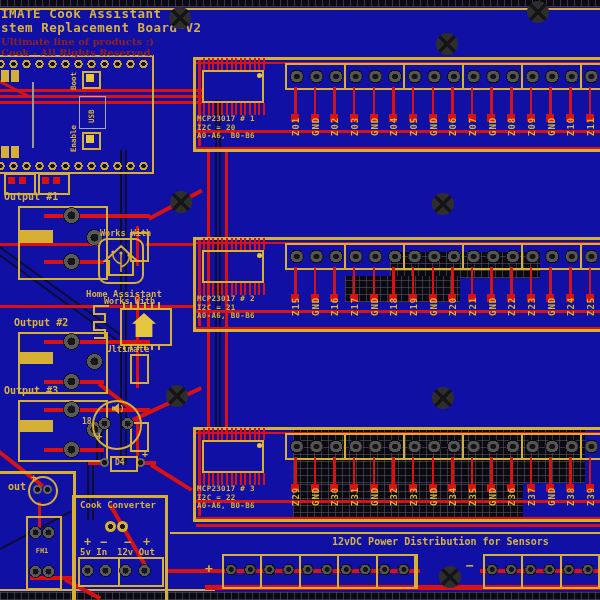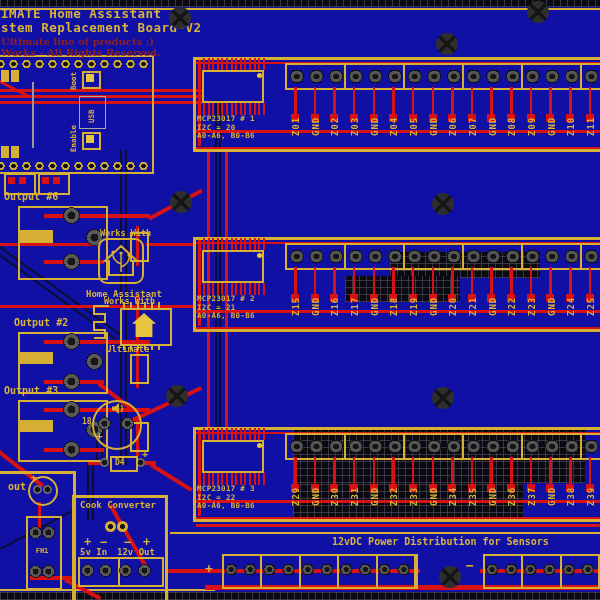--- a/index.html
+++ b/index.html
@@ -141,21 +141,21 @@
   </div>
 
   <div class="tbox" style="left:4px;top:173px;width:28px;height:18px;"></div>
   <div class="a" style="left:8px;top:177px;width:7px;height:7px;background:#d81212;"></div>
   <div class="a" style="left:19px;top:177px;width:7px;height:7px;background:#d81212;"></div>
   <div class="tbox" style="left:38px;top:173px;width:28px;height:18px;"></div>
   <div class="a" style="left:42px;top:177px;width:7px;height:7px;background:#d81212;"></div>
   <div class="a" style="left:53px;top:177px;width:7px;height:7px;background:#d81212;"></div>
 
   <div>
-    <div class="lbl" style="left:4px;top:191px;">Output #6</div>
+    <div class="lbl" style="left:4px;top:191px;">Output #1</div>
     <div class="tbox" style="left:18px;top:206px;width:86px;height:70px;"></div>
     <div class="bigpad" style="left:63px;top:207px;"></div>
     <div class="bigpad" style="left:86px;top:229px;"></div>
     <div class="bigpad" style="left:63px;top:253px;"></div>
     <div class="a" style="left:20px;top:230px;width:33px;height:13px;background:#d6af35;"></div>
     <div class="tr" style="left:136px;top:226px;width:3px;height:40px;"></div>
     <div class="tbox" style="left:130px;top:232px;width:15px;height:26px;"></div>
   </div>
 
   <div>
@@ -382,24 +382,24 @@
     <div class="pinlbl" style="left:468px;">Z35</div>
     <div class="pinlbl" style="left:488px;">GND</div>
     <div class="pinlbl" style="left:507px;">Z36</div>
     <div class="pinlbl" style="left:527px;">Z37</div>
     <div class="pinlbl" style="left:547px;">GND</div>
     <div class="pinlbl" style="left:566px;">Z38</div>
     <div class="pinlbl" style="left:586px;">Z39</div>
   </div>
 
   <div>
-    <div class="lbl" style="left:1px;top:6px;font-size:12.5px;letter-spacing:.5px;">IMATE Home Assistant</div>
+    <div class="lbl" style="left:1px;top:6px;font-size:12.5px;letter-spacing:.5px;">IMATE Cook Assistant</div>
     <div class="lbl" style="left:1px;top:20px;font-size:12.5px;letter-spacing:.5px;">stem Replacement Board-V2</div>
     <div class="mar" style="left:1px;top:36px;">Ultimate line of products :)</div>
-    <div class="mar" style="left:1px;top:47px;">Works - All Rights Reserved.</div>
+    <div class="mar" style="left:1px;top:47px;">Cook - All Rights Reserved.</div>
   </div>
 
   <div class="hole" style="left:169px;top:7px;"></div>
   <div class="hole" style="left:436px;top:33px;"></div>
   <div class="hole" style="left:527px;top:1px;"></div>
   <div class="hole" style="left:170px;top:191px;"></div>
   <div class="hole" style="left:432px;top:193px;"></div>
   <div class="hole" style="left:166px;top:385px;"></div>
   <div class="hole" style="left:432px;top:387px;"></div>
   <div class="hole" style="left:439px;top:566px;"></div>

